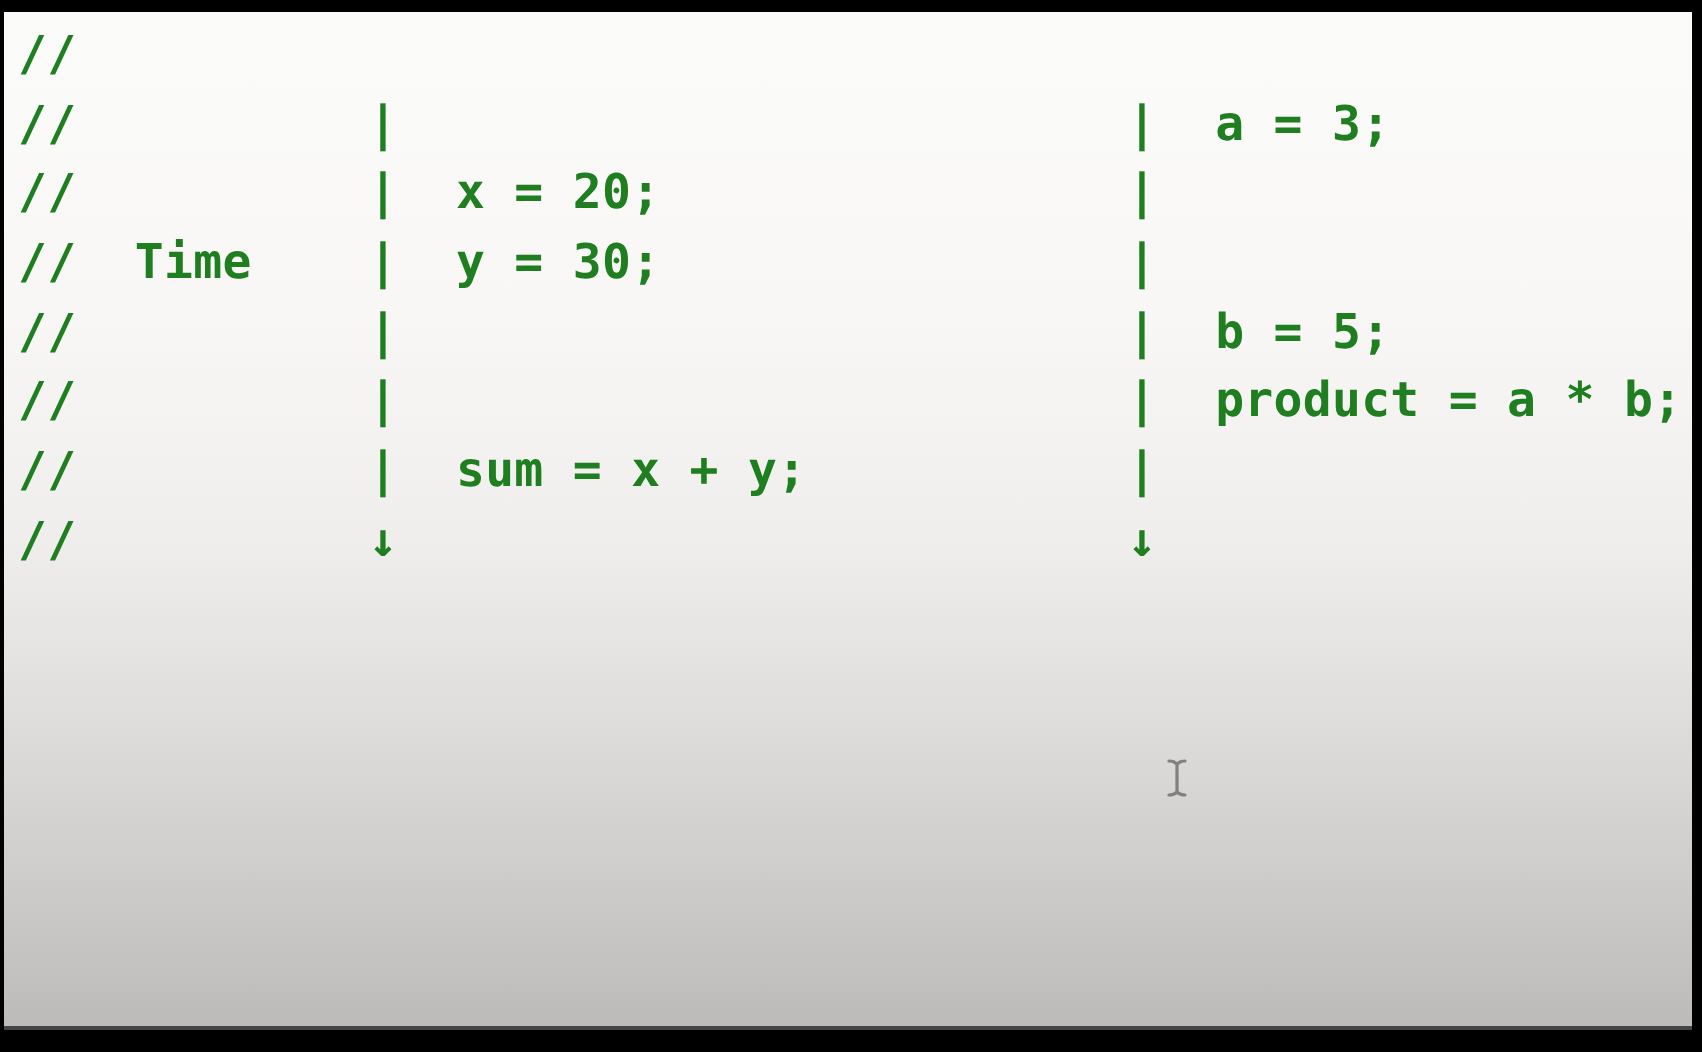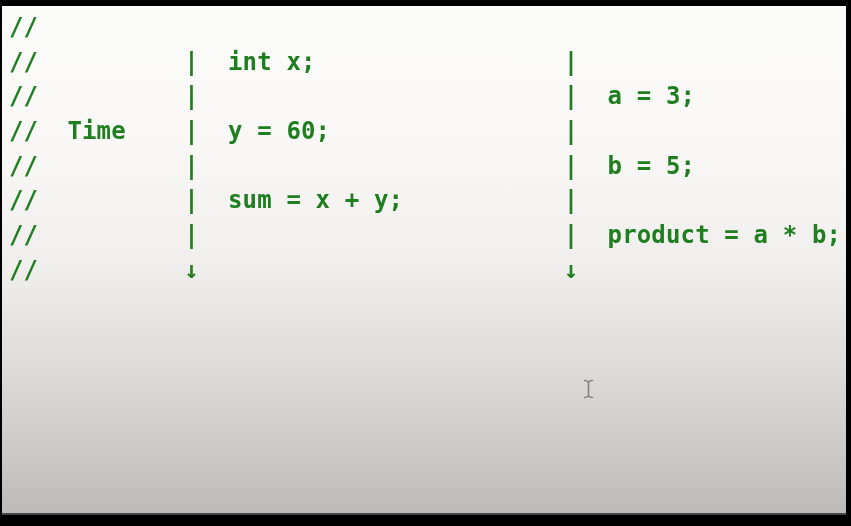--- a/index.html
+++ b/index.html
@@ -38,25 +38,25 @@
     left: 581px; top: 373px;
     width: 11px; height: 20px;
   }
 </style>
 </head>
 <body>
 
 <div class="screen">
   <div class="code">
     <div class="ln">//</div>
-    <div class="ln">//          |  int x;                 |</div>
     <div class="ln">//          |                         |  a = 3;</div>
-    <div class="ln">//  Time    |  y = 60;                |</div>
+    <div class="ln">//          |  x = 20;                |</div>
+    <div class="ln">//  Time    |  y = 30;                |</div>
     <div class="ln">//          |                         |  b = 5;</div>
+    <div class="ln">//          |                         |  product = a * b;</div>
     <div class="ln">//          |  sum = x + y;           |</div>
-    <div class="ln">//          |                         |  product = a * b;</div>
     <div class="ln">//          ↓                         ↓</div>
   </div>
 
   <svg class="ibeam" viewBox="0 0 11 20" xmlns="http://www.w3.org/2000/svg">
     <path d="M1.5 1.5 Q4 1.5 5.5 3 Q7 1.5 9.5 1.5 M5.5 3 V17 M1.5 18.5 Q4 18.5 5.5 17 Q7 18.5 9.5 18.5" fill="none" stroke="#808080" stroke-width="1.6" stroke-linecap="round"></path>
   </svg>
 </div>
 
 </body></html>

